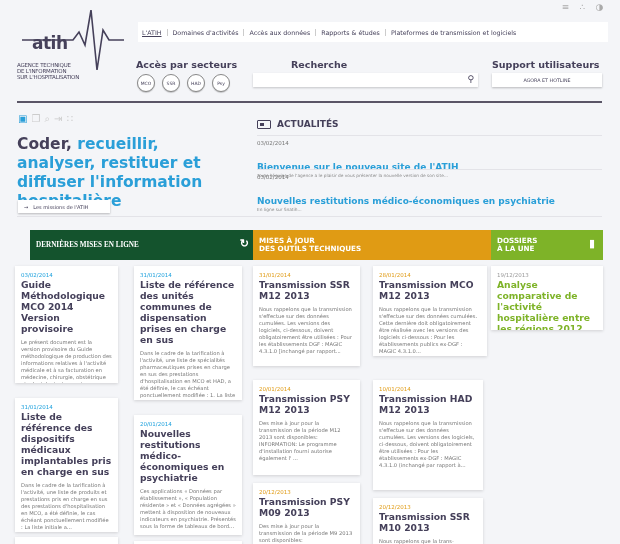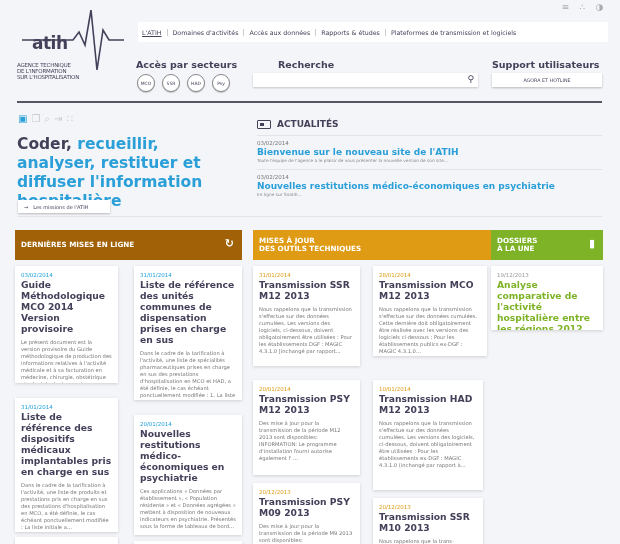--- a/index.html
+++ b/index.html
@@ -15,21 +15,21 @@
   .logo { position: absolute; left: 17px; top: 10px; width: 120px; height: 80px; }
   .logo-text { position: absolute; left: 32px; top: 33px; font-family: "DejaVu Sans", sans-serif; font-weight: bold; font-size: 17px; color: #45405a; letter-spacing: -0.5px; }
   .logo-sub { position: absolute; left: 17px; top: 62px; font-size: 5.5px; line-height: 6px; color: #45405a; text-transform: uppercase; letter-spacing: -0.2px; }
 
   .nav { position: absolute; left: 140px; top: 29px; display: flex; align-items: center; font-size: 6.3px; color: #45405a; }
   .nav a { padding: 0 5px; border-left: 1px solid #ccc; color: #45405a; text-decoration: none; white-space: nowrap; }
   .nav a:first-child { border-left: none; padding-left: 2px; text-decoration: underline; }
 
   .sect-title { position: absolute; font-size: 9.5px; color: #45405a; font-weight: bold; }
   .sect-title.l { left: 136px; top: 59px; }
-  .sect-title.m { left: 240px; top: 59px; padding-left: 38px; }
+  .sect-title.m { left: 253px; top: 59px; padding-left: 38px; }
   .sect-title.r { left: 492px; top: 59px; }
 
   .pills { position: absolute; left: 137px; top: 74px; display: flex; gap: 7px; }
   .pill { width: 18px; height: 18px; border-radius: 50%; border: 1px solid #888; background: #fff; font-size: 4.5px; display: flex; align-items: center; justify-content: center; color: #45405a; box-shadow: 0 1px 1px rgba(0,0,0,0.2); }
 
   .search-box { position: absolute; left: 253px; top: 73px; width: 225px; height: 14px; background: #fff; box-shadow: 0 1px 2px rgba(0,0,0,0.2); }
   .search-icon { position: absolute; right: 4px; top: 1px; font-size: 9px; color: #45405a; font-weight: bold; }
   .support-btn { position: absolute; left: 492px; top: 73px; width: 110px; height: 14px; background: #fff; box-shadow: 0 1px 2px rgba(0,0,0,0.25); font-size: 4.8px; color: #45405a; display: flex; align-items: center; justify-content: center; }
   .hr-dark { position: absolute; left: 17px; top: 101px; width: 585px; height: 2px; background: #5a5566; }
 
@@ -43,27 +43,27 @@
   .hero-hr { position: absolute; left: 17px; top: 216px; width: 585px; height: 1px; background: #e3e3e8; }
 
   
   .actu-head { position: absolute; left: 257px; top: 119px; display: flex; align-items: center; gap: 6px; }
   .actu-icon { width: 14px; height: 9px; border: 1.2px solid #45405a; border-radius: 1px; position: relative; }
   .actu-icon::after { content: ""; position: absolute; left: 2px; top: 2px; width: 4px; height: 3px; background: #45405a; }
   .actu-title { font-size: 9px; color: #45405a; font-weight: bold; }
   .actu-sep { position: absolute; left: 257px; width: 345px; height: 1px; background: #e3e3e8; }
   .actu-item { position: absolute; left: 257px; width: 345px; }
   .actu-date { font-size: 5.5px; color: #777; }
-  .actu-link { font-size: 9px; color: #2a9fd8; font-weight: bold; margin-top: 1px; }
+  .actu-link { font-size: 9px; color: #2a9fd8; font-weight: bold; margin-top: 16px; }
   .actu-desc { font-size: 4.3px; color: #888; margin-top: 1px; }
 
   
   .col-head { position: absolute; top: 230px; height: 30px; color: #fff; font-size: 7.2px; font-weight: bold; padding-left: 6px; display: flex; align-items: center; line-height: 8px; }
   .col-head .hicon { position: absolute; right: 8px; top: 8px; font-size: 11px; line-height: 11px; }
-  .c-blue { left: 15px; width: 227px; background: #a16207; }
+  .c-blue { left: 30px; width: 227px; background: #14532d; font-family: Liberation Serif, serif; }
   .c-orange { left: 253px; width: 260px; background: #e09b14; }
   .c-green { left: 491px; width: 112px; background: #7eb328; }
 
   
   .card { position: absolute; background: #fff; box-shadow: 0 1px 3px rgba(0,0,0,0.15); padding: 6px 6px; overflow: hidden; }
   .card .date { font-size: 5.5px; }
   .card .ttl { font-size: 9.2px; line-height: 11px; color: #45405a; font-weight: bold; margin-top: 1px; }
   .card .desc { font-size: 5.2px; line-height: 7px; color: #777; margin-top: 5px; }
   .blue .date { color: #1ea1dd; }
   .orange .date { color: #e09b14; }

